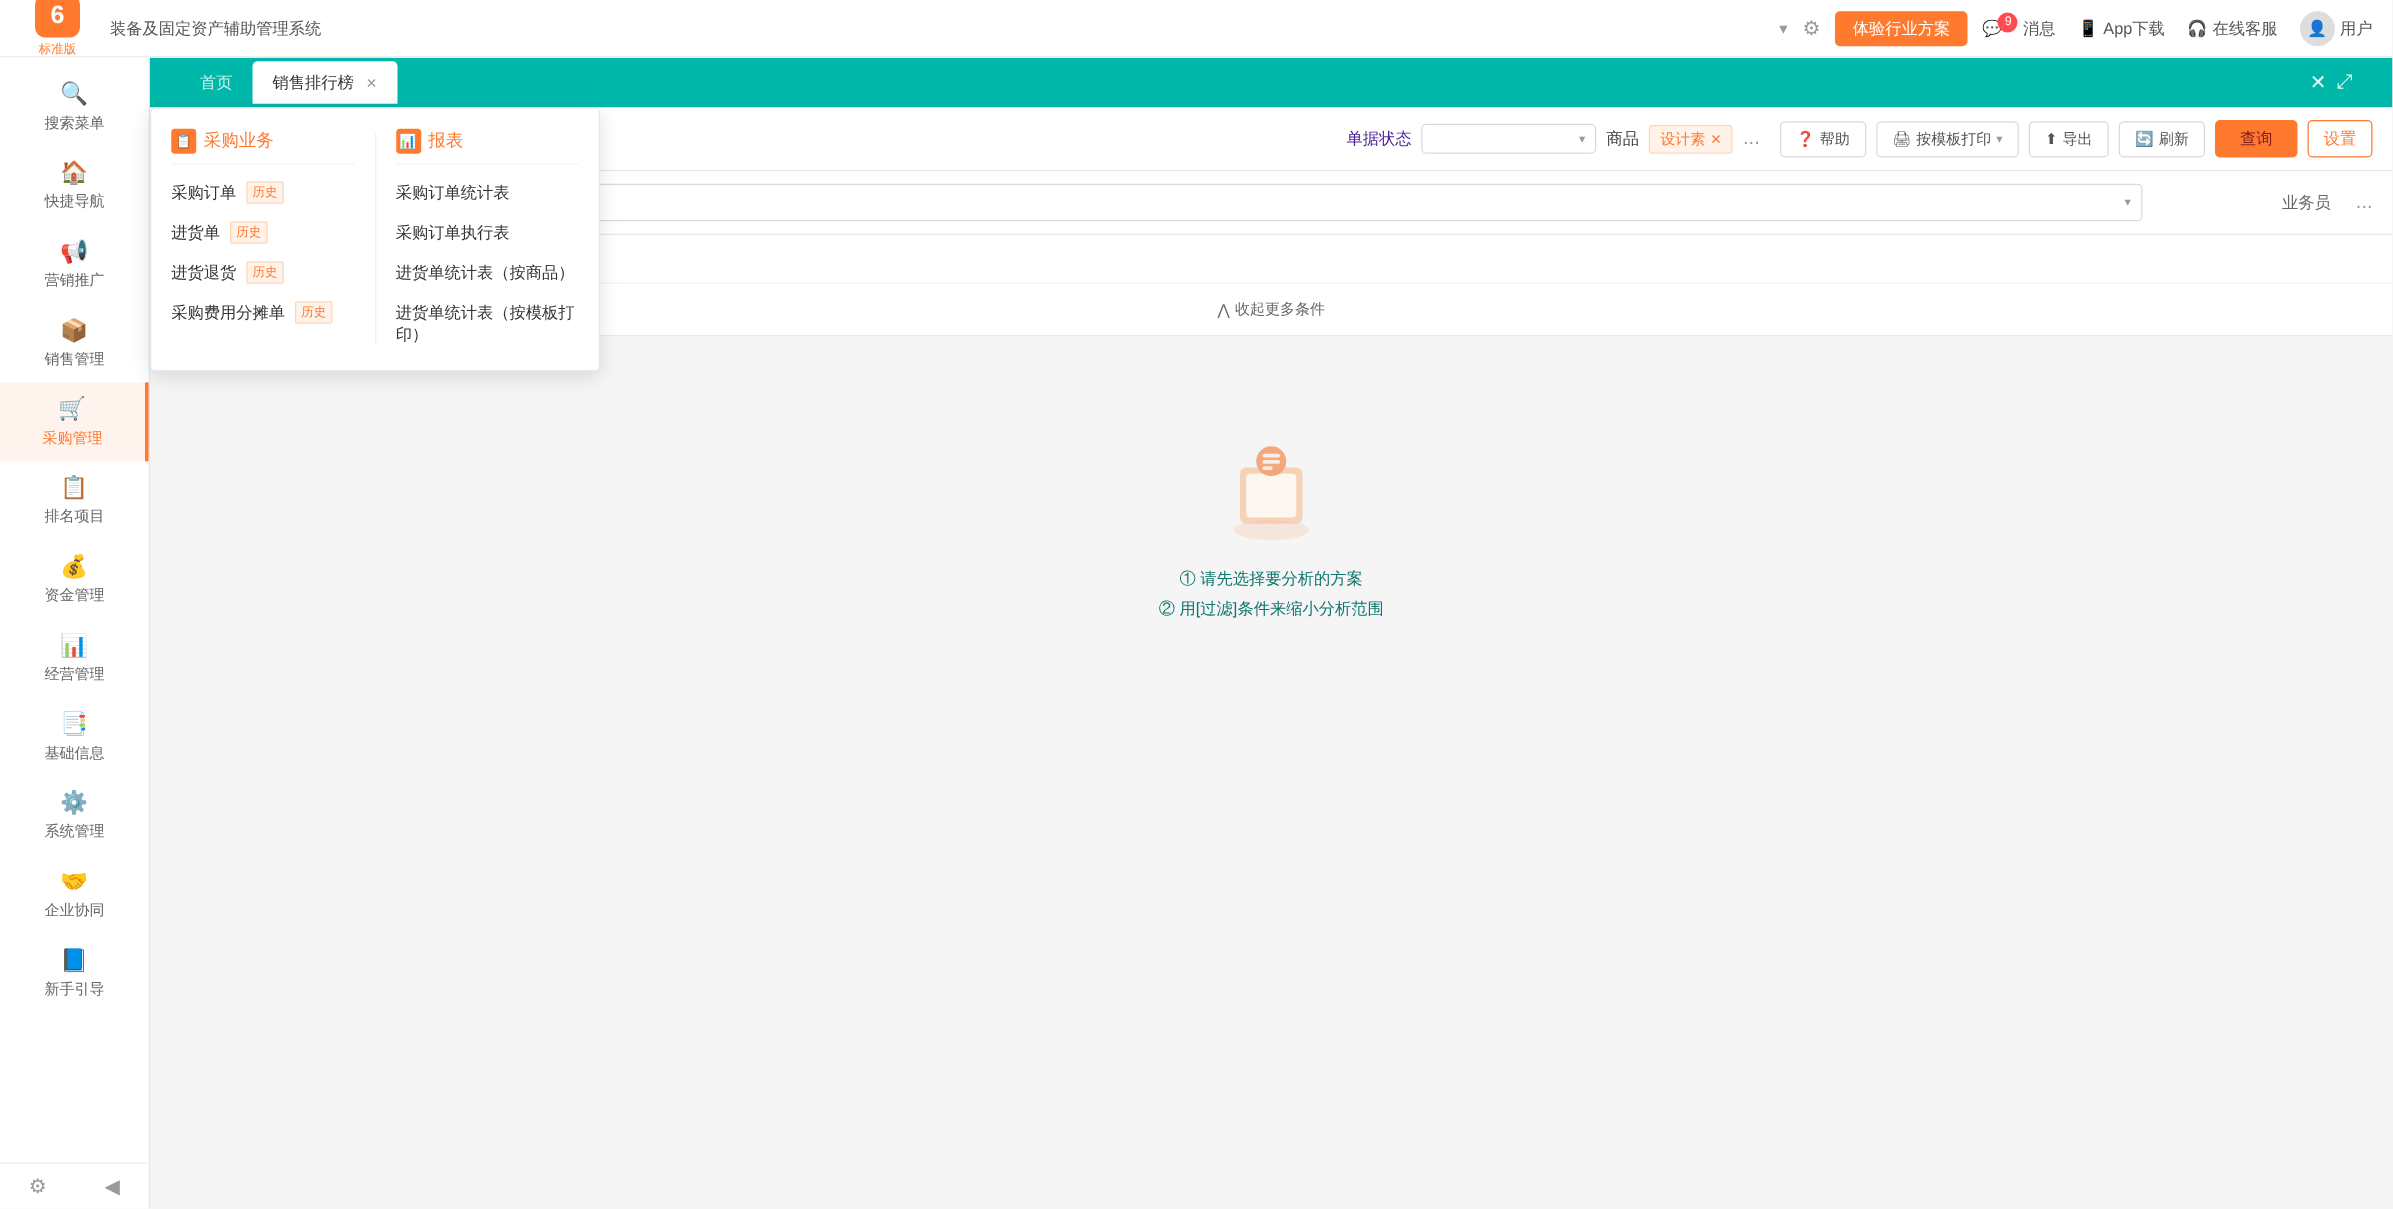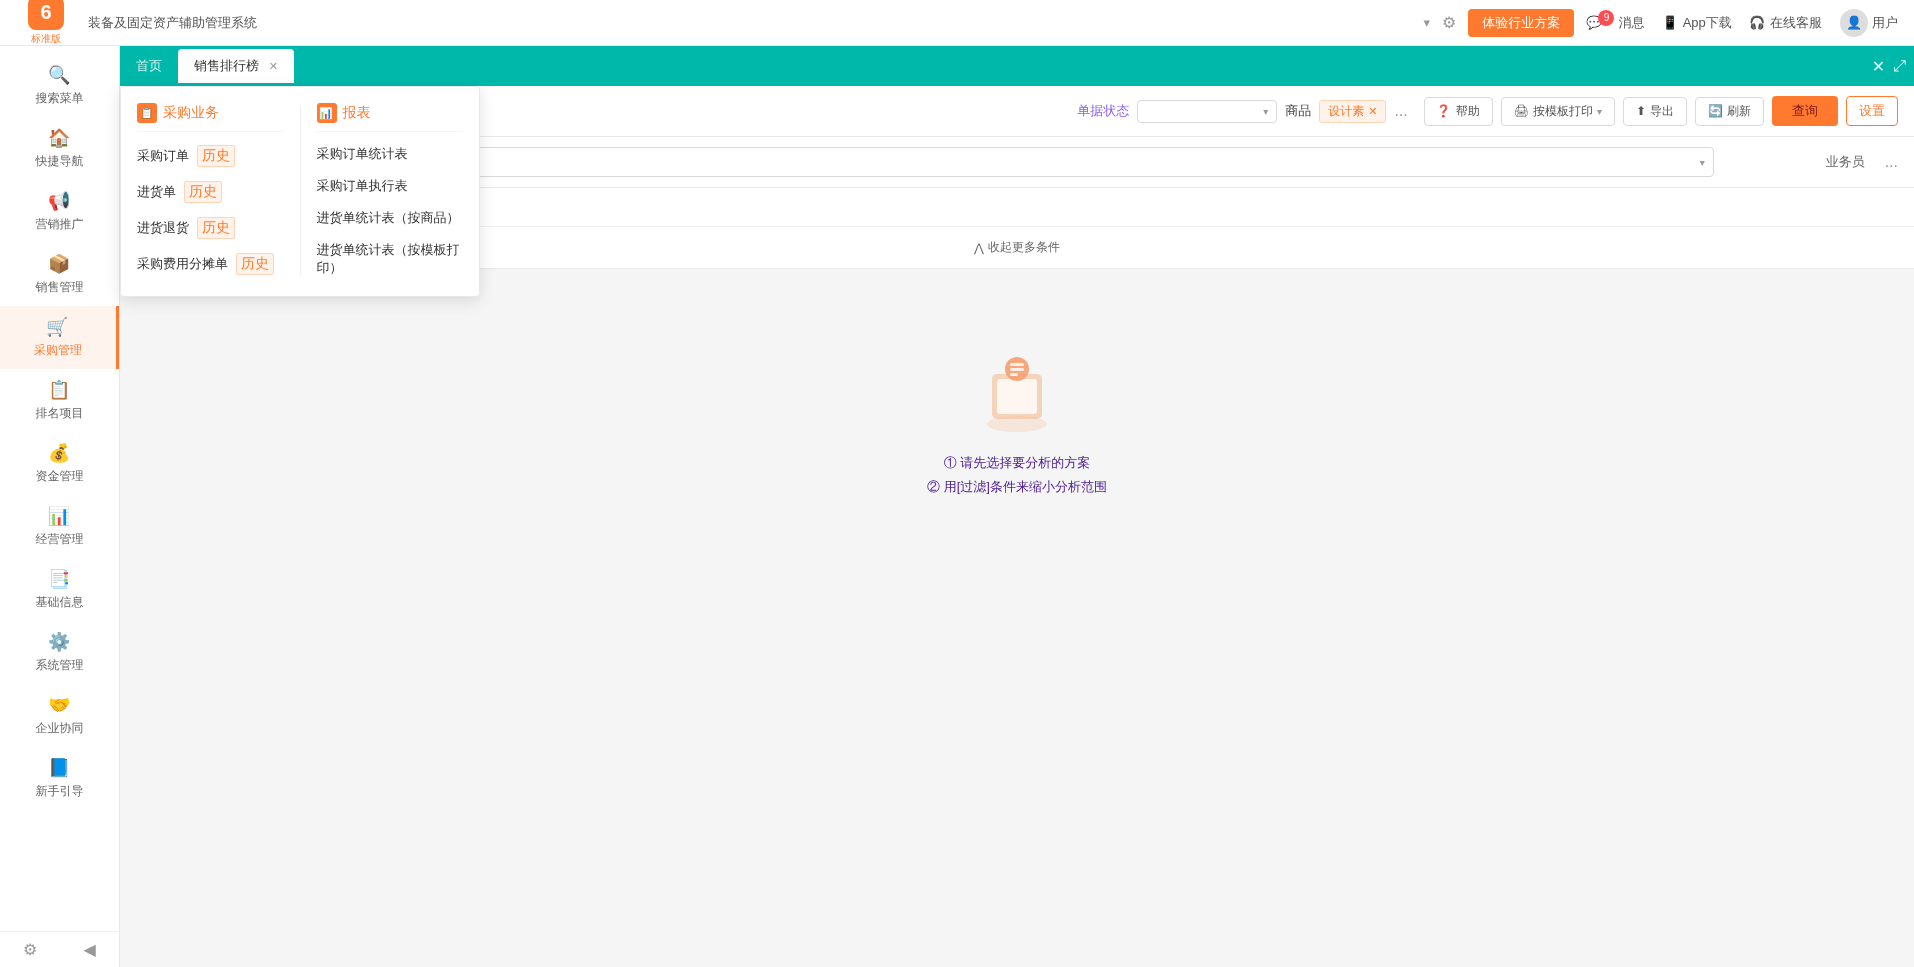--- a/index.html
+++ b/index.html
@@ -147,21 +147,21 @@
       overflow: hidden;
       position: relative;
     }
 
     
     .tab-bar {
       display: flex;
       align-items: center;
       background: #00b8a9;
       min-height: 40px;
-      padding: 0 0;
+      padding: 0 24px;
       gap: 0;
     }
     .tab-item {
       padding: 8px 16px;
       color: rgba(255,255,255,0.8);
       cursor: pointer;
       font-size: 13px;
       border-radius: 4px 4px 0 0;
     }
     .tab-item.active {
@@ -286,21 +286,21 @@
       align-items: center;
       justify-content: center;
       padding: 80px 0;
     }
     .empty-icon {
       width: 90px;
       height: 90px;
       position: relative;
     }
     .empty-text {
-      color: #4c1d95;
+      color: #0f766e;
       font-size: 13px;
       margin-top: 12px;
       line-height: 24px;
     }
 
     
     .dropdown-overlay {
       position: fixed;
       top: 86px;
       left: 120px;
@@ -353,21 +353,21 @@
       gap: 8px;
       padding: 7px 0;
       cursor: pointer;
       color: #333;
       font-size: 13px;
     }
     .history-badge {
       background: #fff2e8;
       border: 1px solid #ffd5b5;
       color: #ff7a2f;
-      font-size: 14px;
+      font-size: 10px;
       padding: 1px 4px;
       border-radius: 2px;
     }
     .field-input {
       flex: 1;
       border: 1px solid #d9d9d9;
       border-radius: 4px;
       padding: 5px 8px;
       font-size: 13px;
       color: #333;
@@ -492,21 +492,21 @@
           <div class="date-filter">
             <button class="date-btn">今天</button>
             <button class="date-btn">昨天</button>
             <button class="date-btn active">7天</button>
             <button class="date-btn">更多</button>
             <button class="date-btn">自定义</button>
             <input class="date-input" type="text" value="2024-12-31" style="width: 100px;">
           </div>
         </div>
         <div style="display:flex;align-items:center;gap:8px;">
-          <span style="color:#8b5cf6;white-space:nowrap;">单据状态</span>
+          <span style="color:#4c1d95;white-space:nowrap;">单据状态</span>
           <div class="field-input" style="min-width:140px;">
             <span></span>
             <span class="arrow">▾</span>
           </div>
           <span style="color:#404040;white-space:nowrap;">商品</span>
           <div style="display:flex;align-items:center;gap:4px;">
             <div class="tag-item">
               <span>设计素</span>
               <span class="tag-close">✕</span>
             </div>

